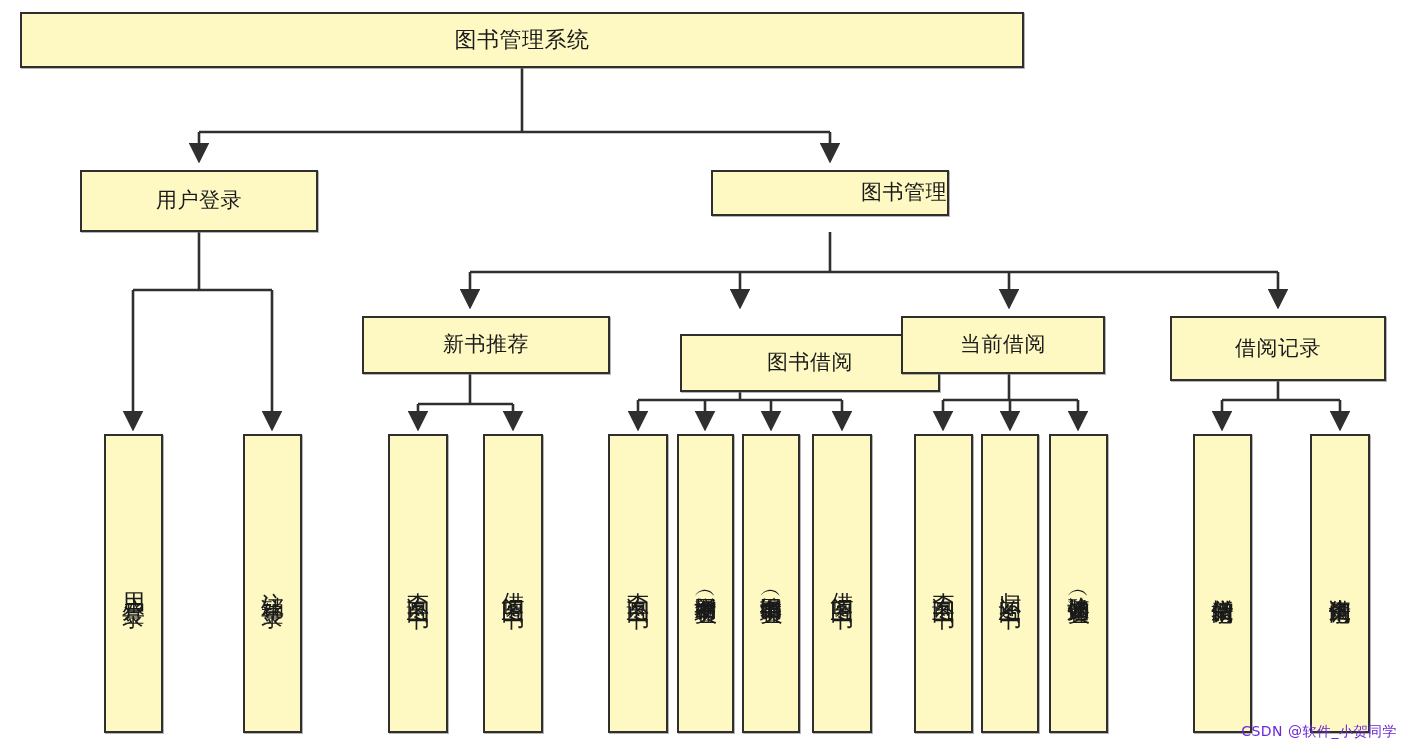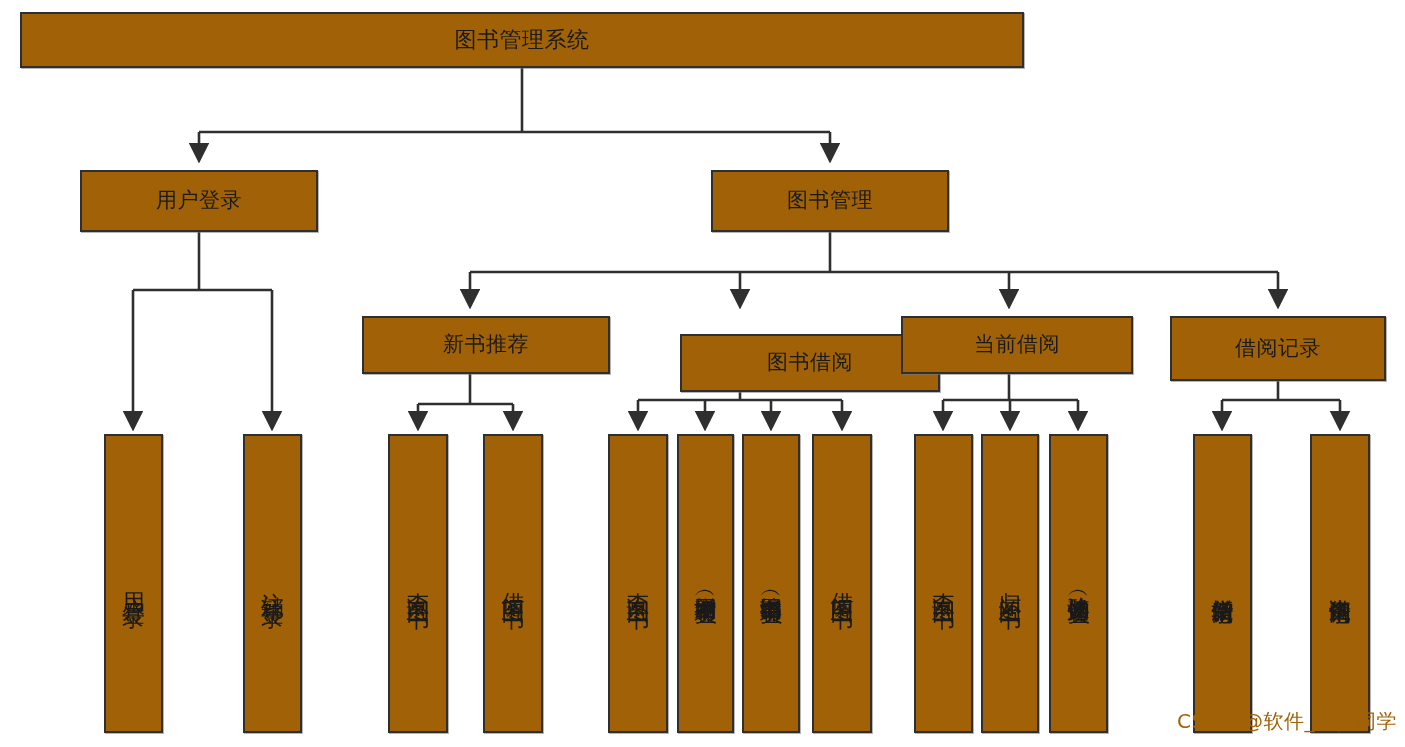--- a/index.html
+++ b/index.html
@@ -22,21 +22,21 @@
     left: 0;
     top: 0;
     width: 1405px;
     height: 747px;
     pointer-events: none;
   }
   .node {
     position: absolute;
     box-sizing: border-box;
     border: 2px solid #2f2f2f;
-    background: #a16207;
+    background: #fef9c3;
     display: flex;
     align-items: center;
     justify-content: center;
     color: #1a1a1a;
     box-shadow: 1px 1px 0 rgba(120,120,120,0.55);
   }
   .node .label {
     display: block;
     text-align: center;
     line-height: 1.12;
@@ -64,23 +64,23 @@
     letter-spacing: 5px;
     white-space: nowrap;
   }
   .node.v.tight .label {
     font-size: 22px;
     letter-spacing: 1px;
   }
   .watermark {
     position: absolute;
     right: 8px;
-    bottom: 12px;
-    font-size: 20px;
-    color: #a16207;
+    bottom: 6px;
+    font-size: 14px;
+    color: #6d28d9;
     white-space: nowrap;
     letter-spacing: 0.5px;
   }
 </style>
 </head>
 <body>
 
 <div id="canvas">
 
   <svg id="wires" viewBox="0 0 1405 747" xmlns="http://www.w3.org/2000/svg">
@@ -133,31 +133,31 @@
     </g>
   </svg>
 
   <div class="node h root" style="left:20px; top:12px; width:1004px; height:56px;">
     <span class="label">图书管理系统</span>
   </div>
 
   <div class="node h" style="left:80px; top:170px; width:238px; height:62px;">
     <span class="label">用户登录</span>
   </div>
-  <div class="node h" style="left:711px; top:170px; width:238px; height:62px;">
+  <div class="node h" style="left:711px; top:170px; width:238px; height:46px;justify-content:flex-end;">
     <span class="label">图书管理</span>
   </div>
 
   <div class="node h" style="left:362px; top:316px; width:248px; height:58px;">
     <span class="label">新书推荐</span>
   </div>
   <div class="node h" style="left:632px; top:334px; width:260px; height:58px;margin-left:48px;">
     <span class="label">图书借阅</span>
   </div>
-  <div class="node h" style="left:901px; top:316px; width:232px; height:58px;">
+  <div class="node h" style="left:901px; top:316px; width:204px; height:58px;">
     <span class="label">当前借阅</span>
   </div>
   <div class="node h" style="left:1170px; top:316px; width:216px; height:65px;">
     <span class="label">借阅记录</span>
   </div>
 
   <div class="node v" style="left:104px; top:434px; width:59px; height:299px;">
     <span class="label">用户登录</span>
   </div>
   <div class="node v" style="left:243px; top:434px; width:59px; height:299px;">

